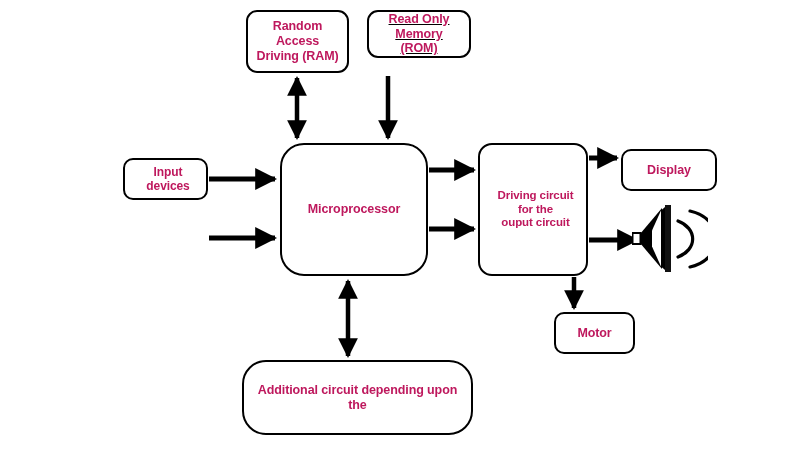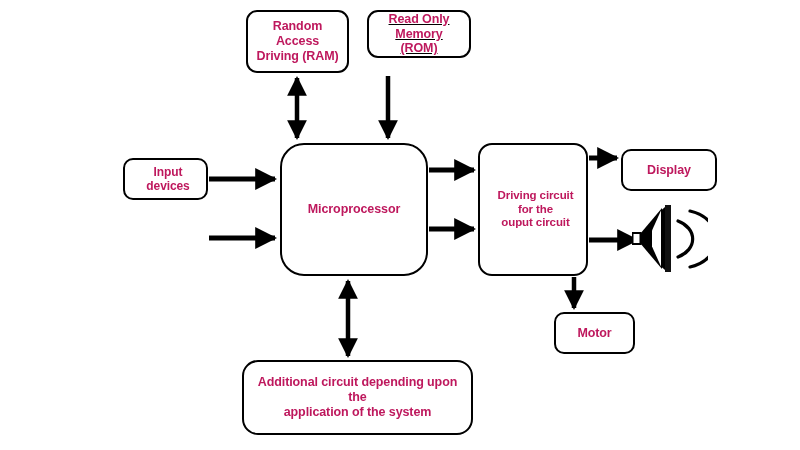--- a/index.html
+++ b/index.html
@@ -91,21 +91,21 @@
   #node-display .node-label { font-size: 12.5px; }
 
   #node-motor {
     left: 554px; top: 312px; width: 81px; height: 42px;
     border-radius: 10px;
   }
   #node-motor .node-label { font-size: 12.5px; }
 
   #node-additional-circuit {
     left: 242px; top: 360px; width: 231px; height: 75px;
-    border-radius: 16px;
+    border-radius: 24px;
   }
   #node-additional-circuit .node-label { font-size: 12.5px; }
 
   
   #speaker-icon {
     position: absolute;
     left: 632px;
     top: 203px;
     width: 76px;
     height: 72px;
@@ -191,21 +191,21 @@
 
   <div class="node" id="node-display">
     <span class="node-label">Display</span>
   </div>
 
   <div class="node" id="node-motor">
     <span class="node-label">Motor</span>
   </div>
 
   <div class="node" id="node-additional-circuit">
-    <span class="node-label"><span>Additional circuit depending upon the</span><br><span>application of the system</span></span>
+    <span class="node-label"><span>Additional circuit depending upon the</span><br></span>
   </div>
 
   <svg id="speaker-icon" viewBox="0 0 76 72" xmlns="http://www.w3.org/2000/svg">
 
     <rect x="0.5" y="30" width="8" height="11" fill="#ffffff" stroke="#000000" stroke-width="2"></rect>
 
     <path d="M 8 31 L 30 5 L 30 66 L 8 40 Z" fill="#000000"></path>
 
     <path d="M 20 27.5 L 29 7.5 L 29 63.5 L 20 43.5 Z" fill="#ffffff"></path>
     <path d="M 29 7.5 L 33 4 L 33 67 L 29 63.5 Z" fill="#000000"></path>

